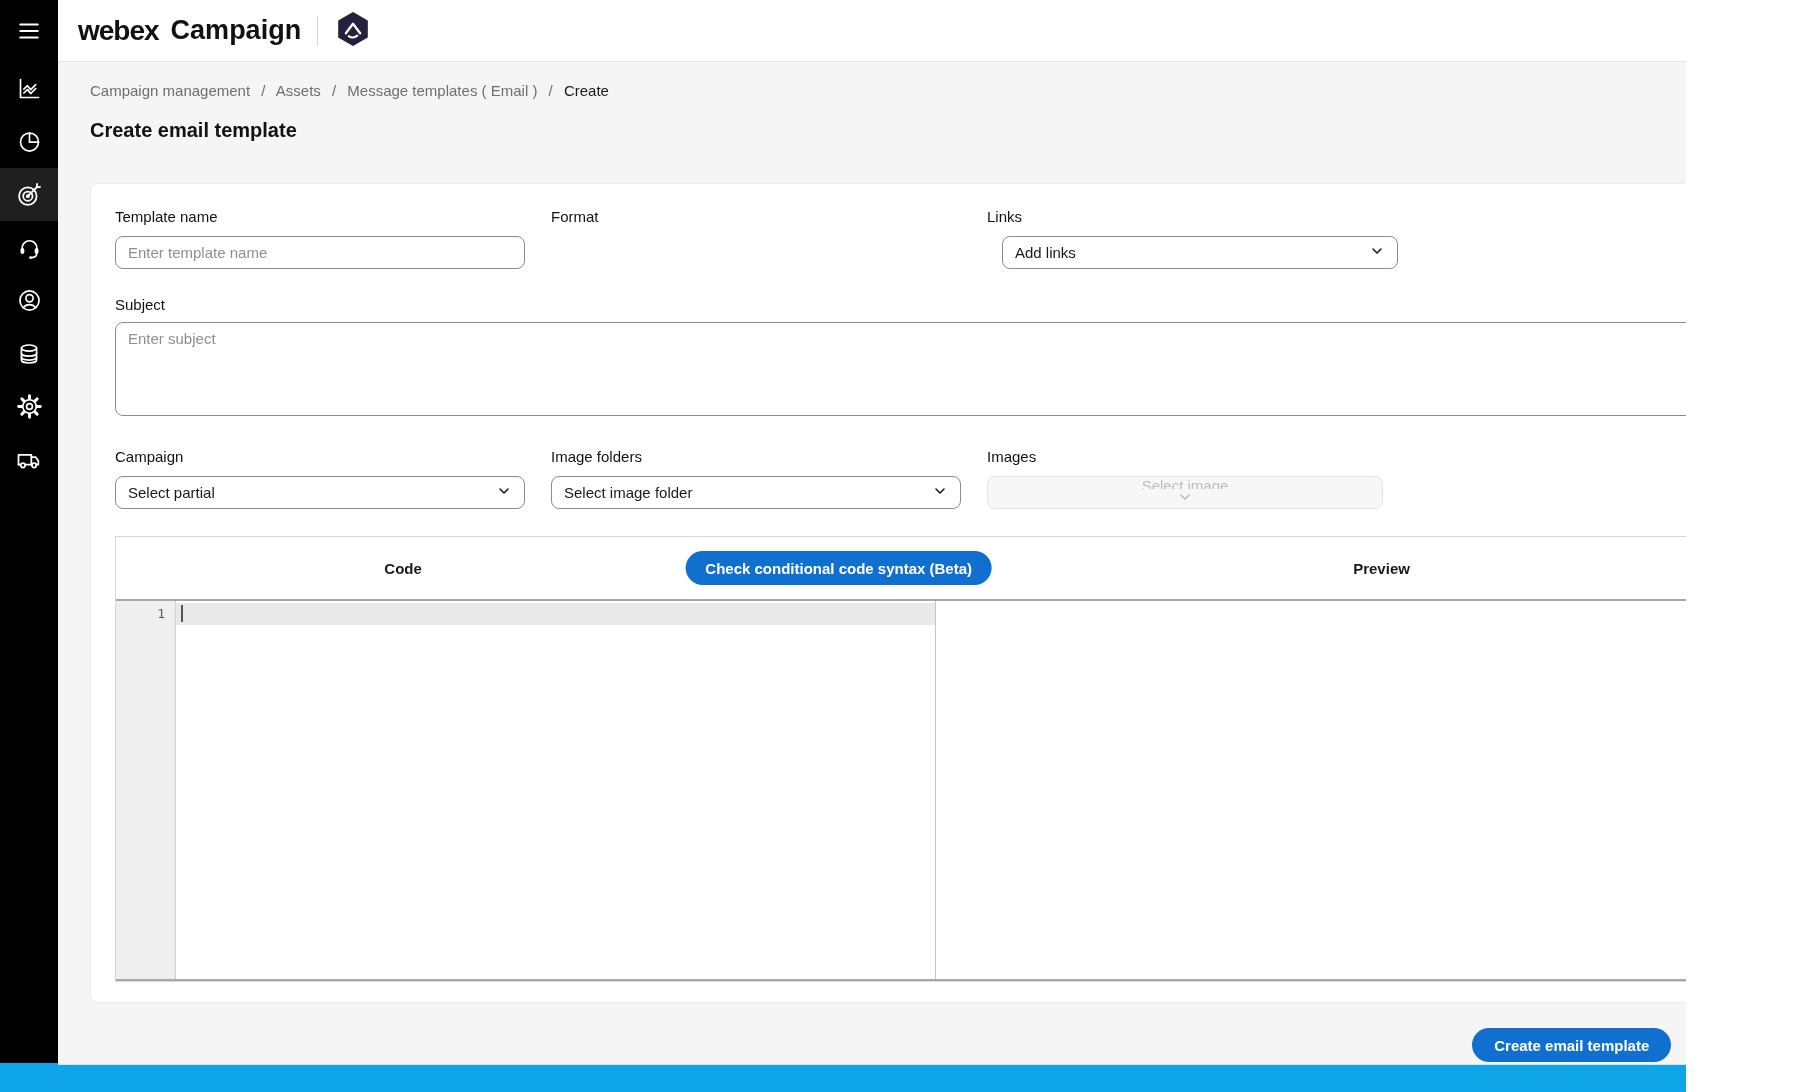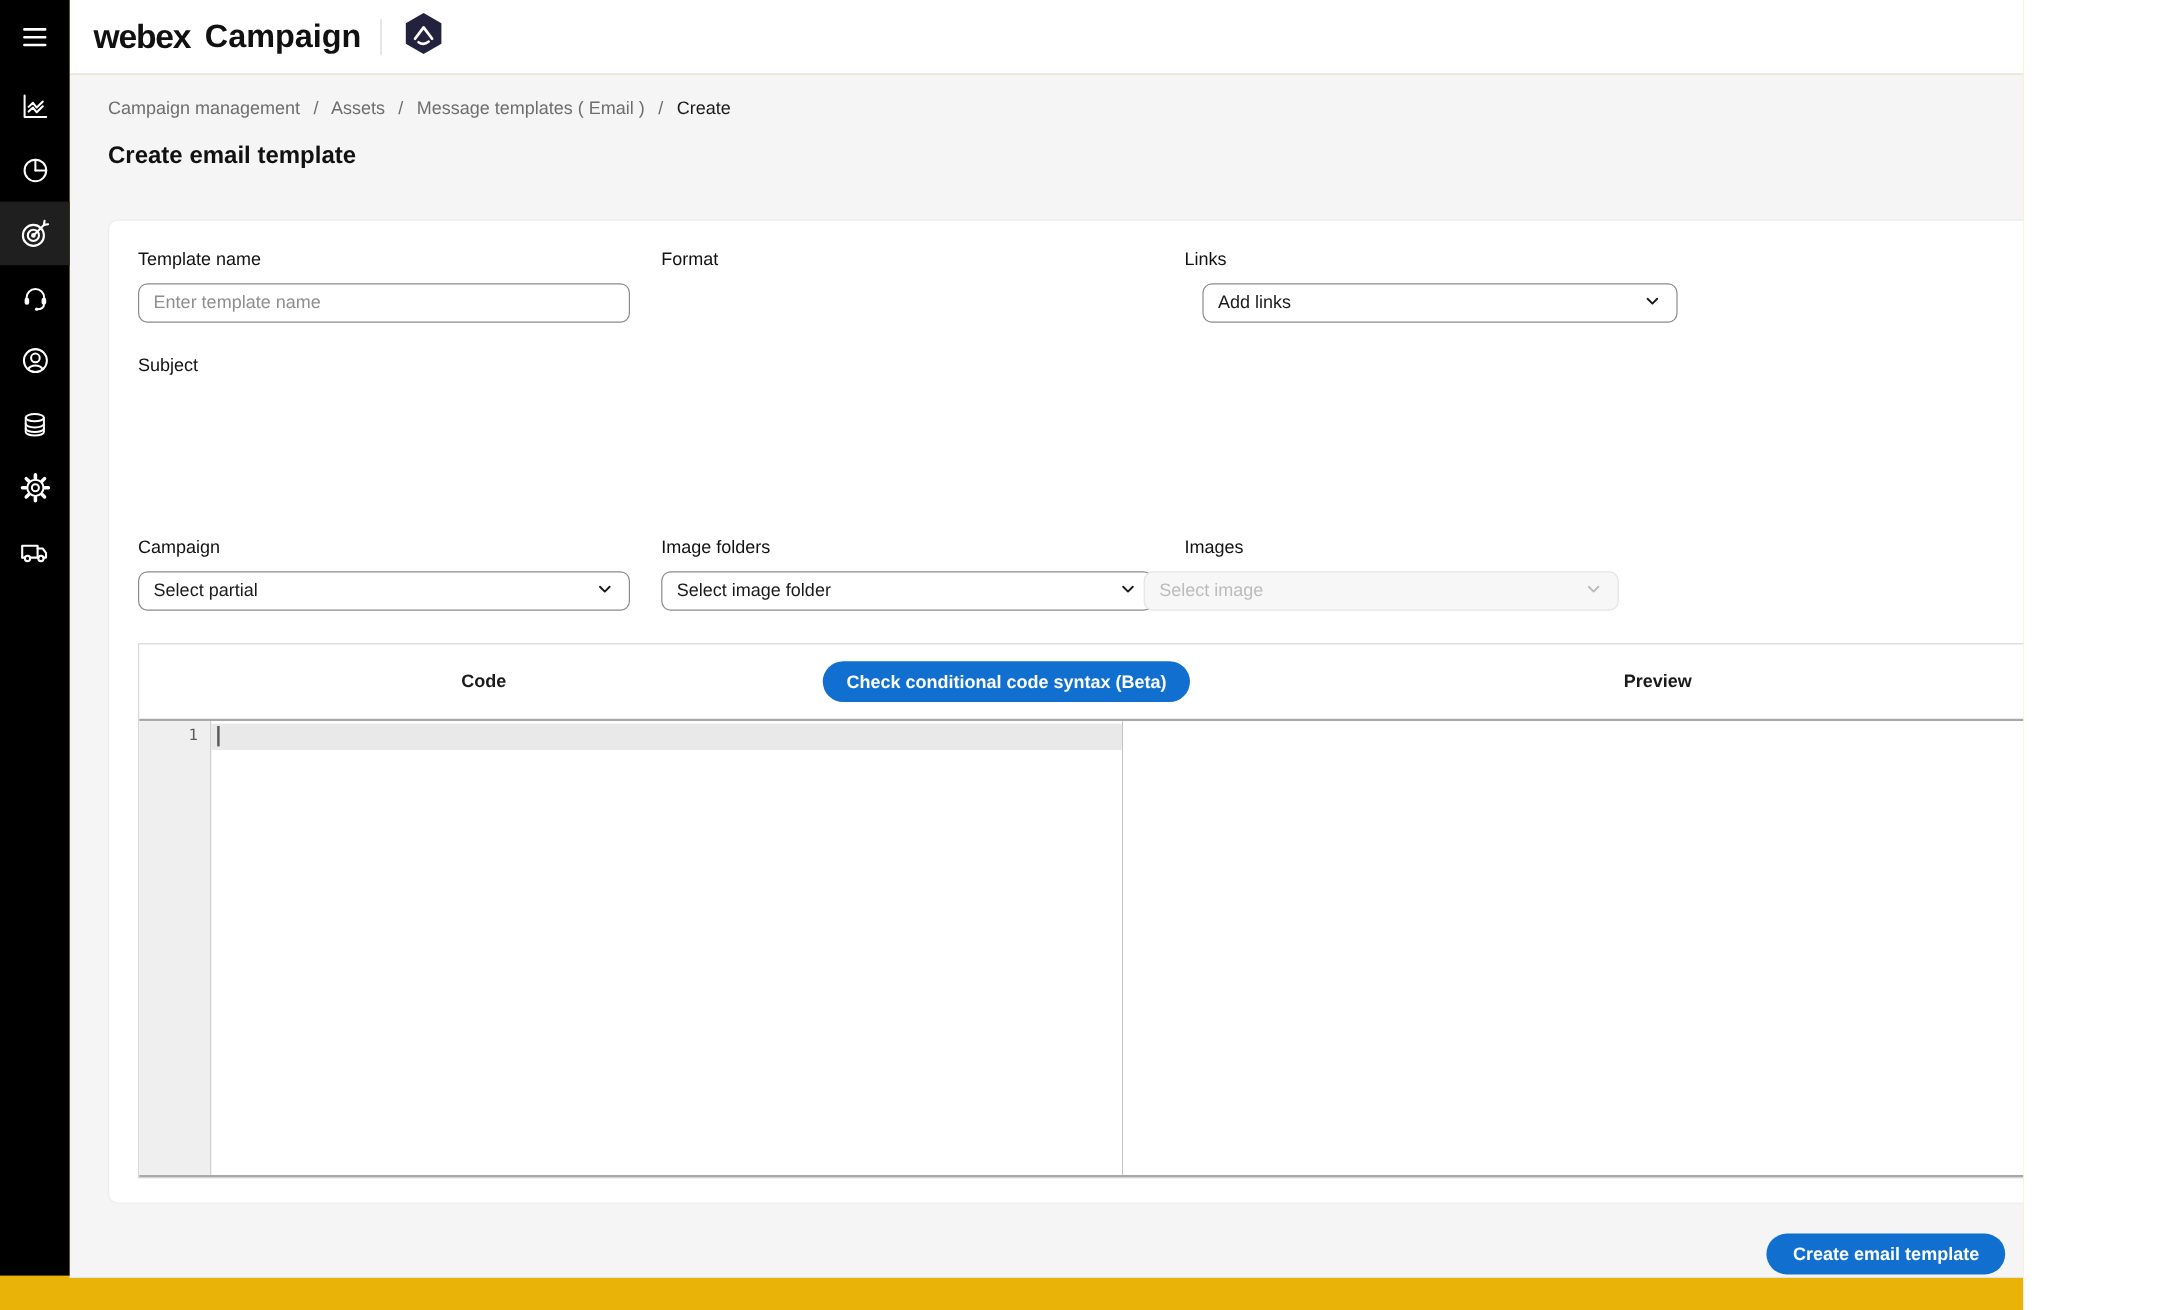--- a/index.html
+++ b/index.html
@@ -1,17 +1,17 @@
 <!DOCTYPE html>
 <html><head>
 <meta charset="utf-8">
 <style>
   * { margin:0; padding:0; box-sizing:border-box; }
   html,body { background:#ffffff; font-family:"Liberation Sans", sans-serif; }
-  .app { position:relative; width:1686px; height:1092px; background:#eab308; overflow:hidden; }
+  .app { position:relative; width:1686px; height:1092px; background:#0ea5e9; overflow:hidden; }
 
   
   .sidebar { position:absolute; left:0; top:0; width:58px; height:1063px; background:#000; z-index:5; }
   .side-item { width:58px; height:53px; display:flex; align-items:center; justify-content:center; cursor:pointer; }
   .side-item.hamburger { height:62px; }
   .side-item.active { background:#1f1f1f; }
   .side-item svg { display:block; }
 
   
   .topbar { position:absolute; left:58px; top:0; width:1760px; height:62px; background:#fff;
@@ -229,20 +229,21 @@
       <div class="select" style="left:896px; top:52px; width:396px;margin-left:15px;">
         <span class="sel-value">Add links</span>
         <span>
           <svg width="16" height="16" viewBox="0 0 16 16" fill="none" stroke="#1a1a1a" stroke-width="1.6" stroke-linecap="round" stroke-linejoin="round">
               <path d="M4 6l4 4 4-4"></path>
             </svg>
         </span>
       </div>
 
       <label class="field-label" style="left:24px; top:112px;">Subject</label>
+      <textarea class="text-input" style="left: 24px; top: 138px; width: 1652px; height: 94px;" placeholder="Enter subject"></textarea>
 
       <label class="field-label" style="left:24px; top:264px;">Campaign</label>
       <div class="select" style="left:24px; top:292px; width:410px;">
         <span class="sel-value">Select partial</span>
         <span>
           <svg width="16" height="16" viewBox="0 0 16 16" fill="none" stroke="#1a1a1a" stroke-width="1.6" stroke-linecap="round" stroke-linejoin="round">
               <path d="M4 6l4 4 4-4"></path>
             </svg>
         </span>
       </div>
@@ -251,21 +252,21 @@
       <div class="select" style="left:460px; top:292px; width:410px;align-items:center;">
         <span class="sel-value">Select image folder</span>
         <span>
           <svg width="16" height="16" viewBox="0 0 16 16" fill="none" stroke="#1a1a1a" stroke-width="1.6" stroke-linecap="round" stroke-linejoin="round">
               <path d="M4 6l4 4 4-4"></path>
             </svg>
         </span>
       </div>
 
       <label class="field-label" style="left:896px; top:264px;">Images</label>
-      <div class="select disabled" style="left:862px; top:292px; width:396px;">
+      <div class="select disabled" style="left:896px; top:292px; width:396px;flex-direction:column;">
         <span class="sel-value">Select image</span>
         <span>
           <svg width="16" height="16" viewBox="0 0 16 16" fill="none" stroke="#bcbcbc" stroke-width="1.6" stroke-linecap="round" stroke-linejoin="round">
               <path d="M4 6l4 4 4-4"></path>
             </svg>
         </span>
       </div>
 
       <div class="code-table">
         <div class="code-table-header">

